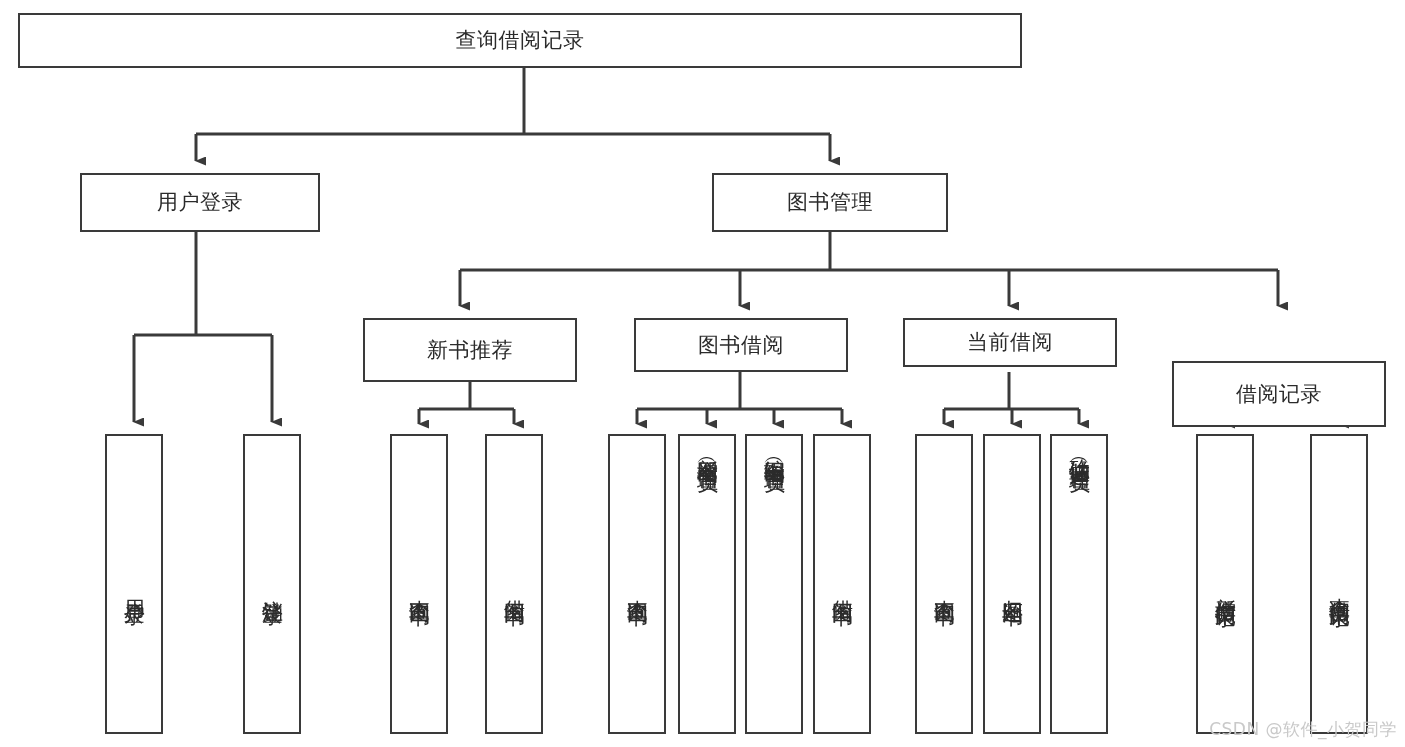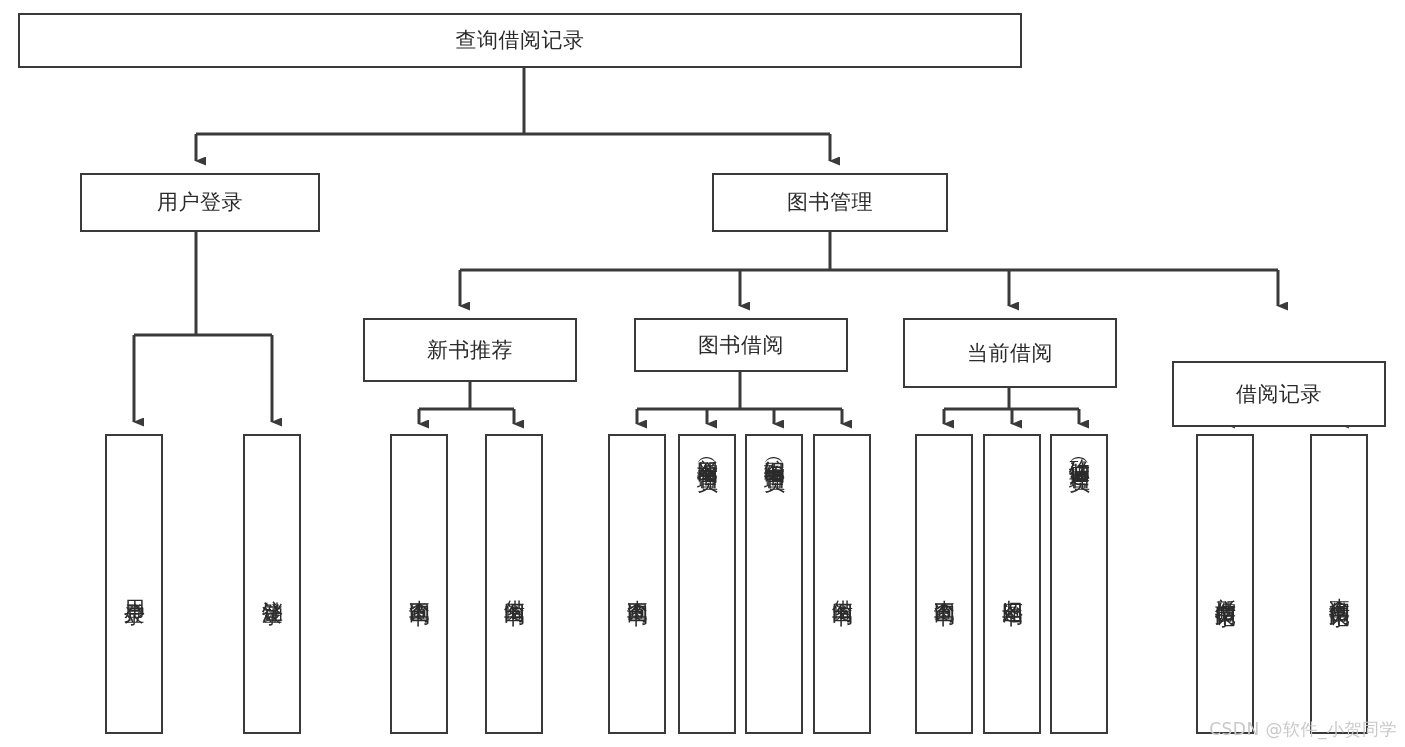--- a/index.html
+++ b/index.html
@@ -141,21 +141,21 @@
   <div class="node horiz" id="n-l2-1" style="left: 712px; top: 173px; width: 236px; height: 59px;">
     <span class="node-label">图书管理</span>
   </div>
 
   <div class="node horiz" id="n-l3-0" style="left: 363px; top: 318px; width: 214px; height: 64px;">
     <span class="node-label">新书推荐</span>
   </div>
   <div class="node horiz" id="n-l3-1" style="left: 634px; top: 318px; width: 214px; height: 54px;">
     <span class="node-label">图书借阅</span>
   </div>
-  <div class="node horiz" id="n-l3-2" style="left: 903px; top: 318px; width: 214px; height: 70px;">
+  <div class="node horiz" id="n-l3-2" style="left: 903px; top: 318px; width: 214px; height: 49px;">
     <span class="node-label">当前借阅</span>
   </div>
   <div class="node horiz" id="n-l3-3" style="left: 1172px; top: 317px; width: 214px; height: 66px; margin-top: 44px;">
     <span class="node-label">借阅记录</span>
   </div>
 
   <div class="node vert centered" id="n-leaf-0" style="left: 105px; top: 434px; width: 58px; height: 300px;">
     <span class="node-label">用户登录</span>
   </div>
   <div class="node vert centered" id="n-leaf-1" style="left: 243px; top: 434px; width: 58px; height: 300px;">

